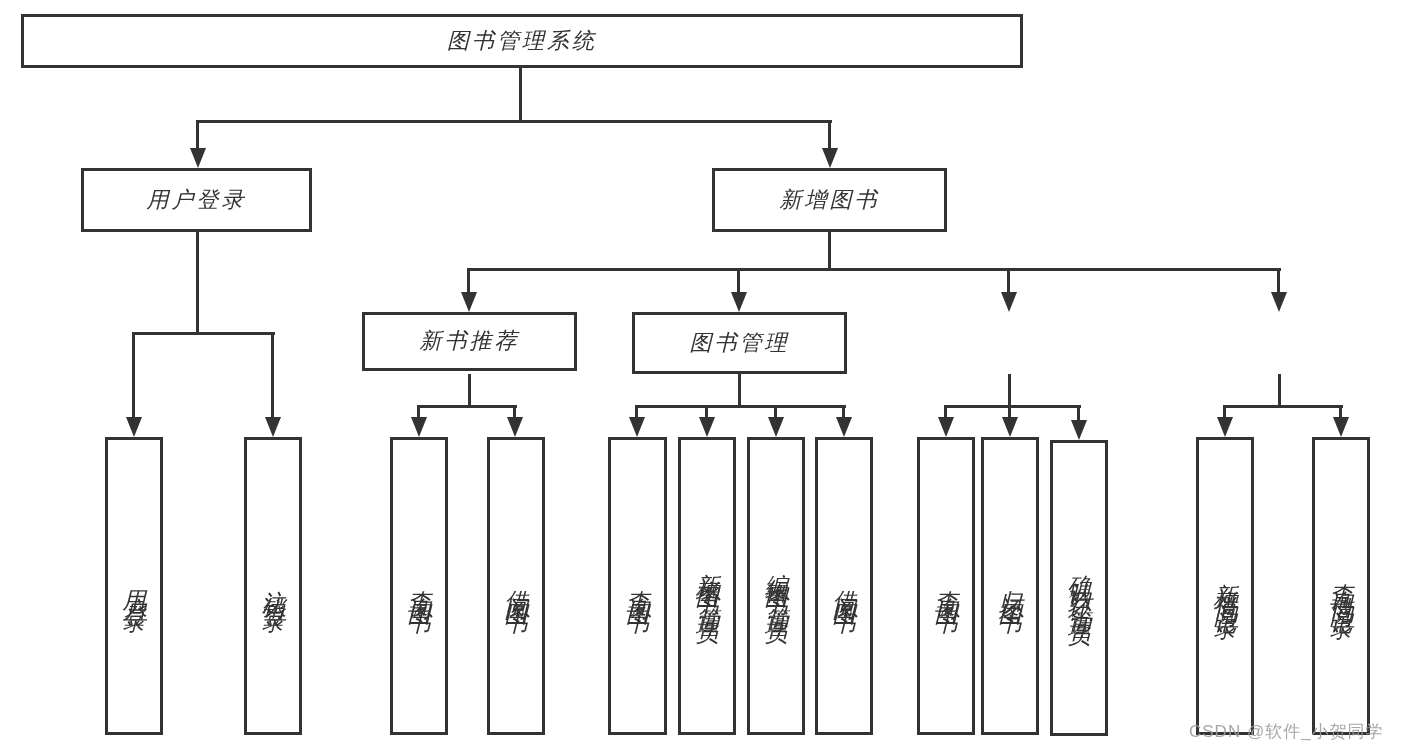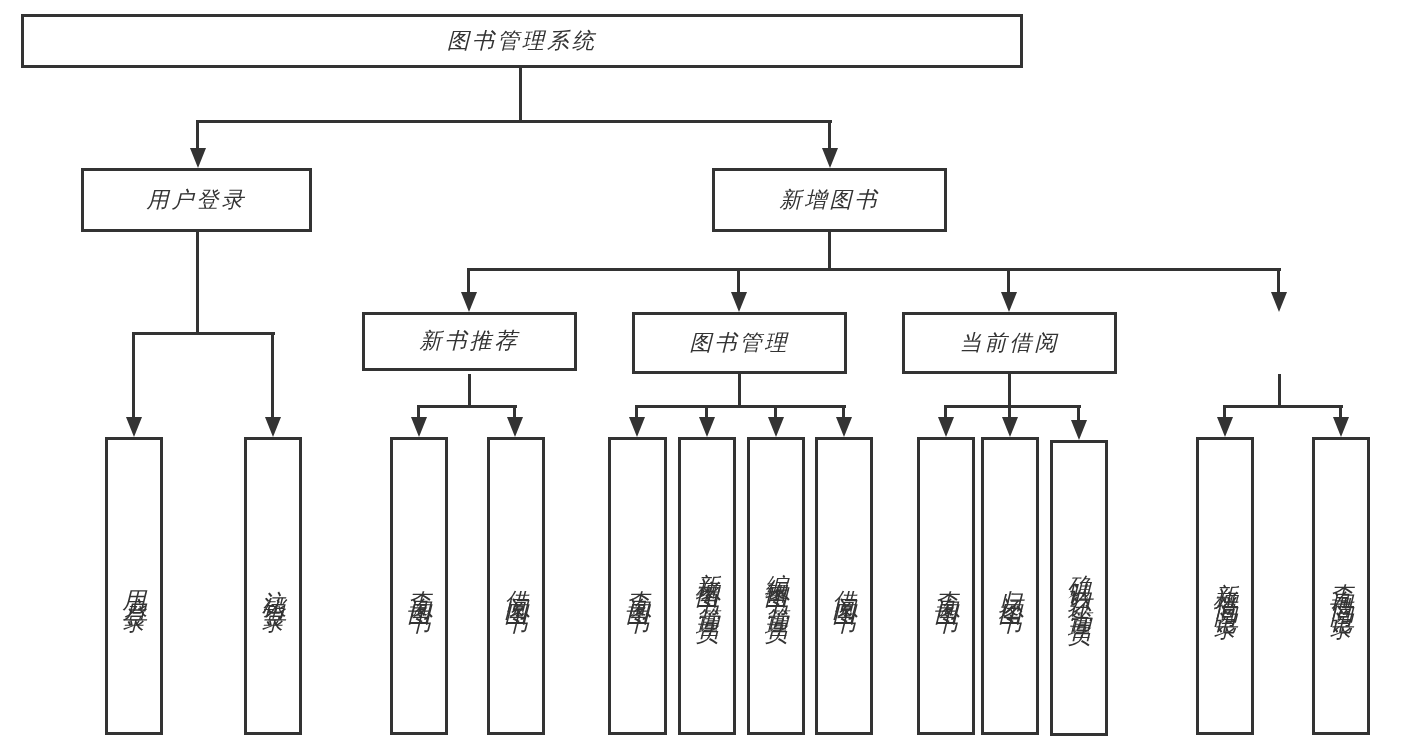--- a/index.html
+++ b/index.html
@@ -45,23 +45,20 @@
   </div>
   <div class="box h" style="left:712px;top:168px;width:235px;height:64px">
     <span>新增图书</span>
   </div>
 
   <div class="box h" style="left:362px;top:312px;width:215px;height:59px">
     <span>新书推荐</span>
   </div>
   <div class="box h" style="left:632px;top:312px;width:215px;height:62px">
     <span>图书管理</span>
-  </div>
-  <div class="box h" style="left:902px;top:312px;width:215px;height:62px">
-    <span>当前借阅</span>
   </div>
 
   <div class="box v" style="left:105px;top:437px;width:58px;height:298px">
     <span>用户登录</span>
   </div>
   <div class="box v" style="left:244px;top:437px;width:58px;height:298px">
     <span>注销登录</span>
   </div>
 
   <div class="box v" style="left:390px;top:437px;width:58px;height:298px">
@@ -149,13 +146,14 @@
       <div class="line" style="left: 1077px; top: 405px; width: 3px; height: 16px;"></div>
       <div class="arrowhead" style="left: 1071px; top: 420px;"></div>
       <div class="line" style="left: 1278px; top: 374px; width: 3px; height: 32px;"></div>
       <div class="line" style="left: 1223px; top: 405px; width: 120px; height: 3px;"></div>
       <div class="line" style="left: 1223px; top: 405px; width: 3px; height: 16px;"></div>
       <div class="arrowhead" style="left: 1217px; top: 417px;"></div>
       <div class="line" style="left: 1339px; top: 405px; width: 3px; height: 16px;"></div>
       <div class="arrowhead" style="left: 1333px; top: 417px;"></div>
     </div>
 
+  <div class="watermark">CSDN @软件_小贺同学</div>
 </div>
 
 </body></html>

